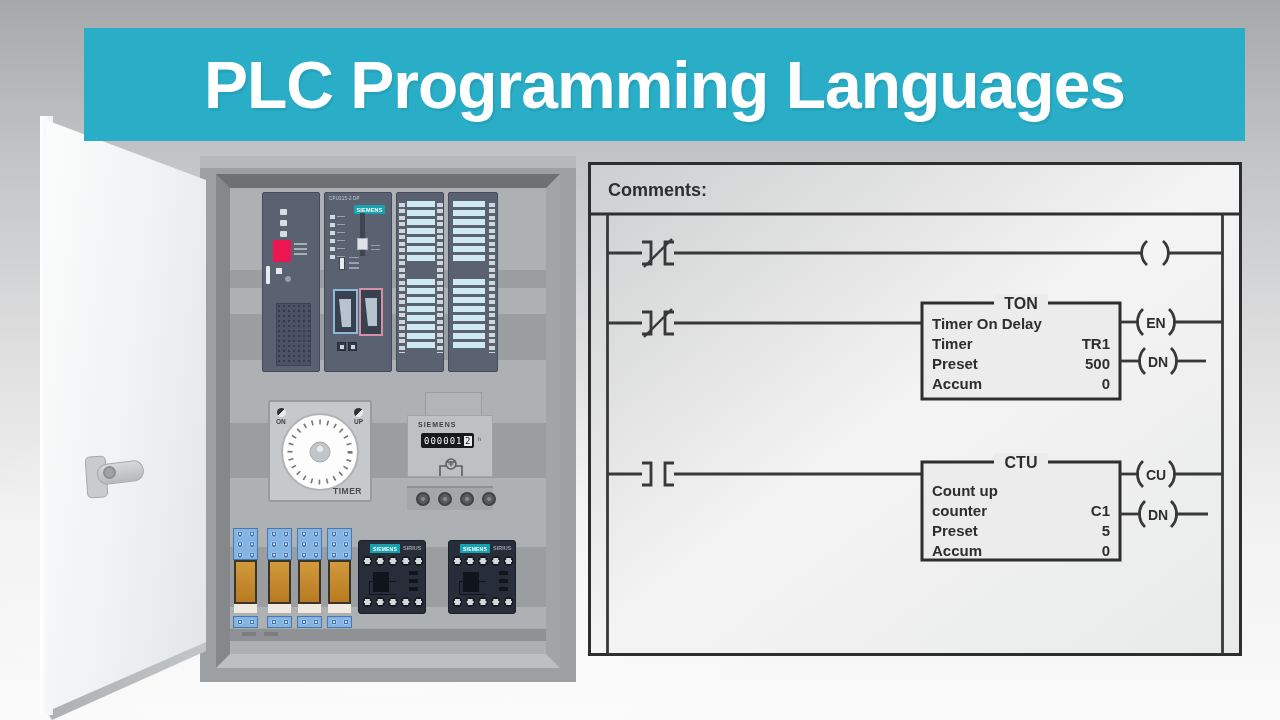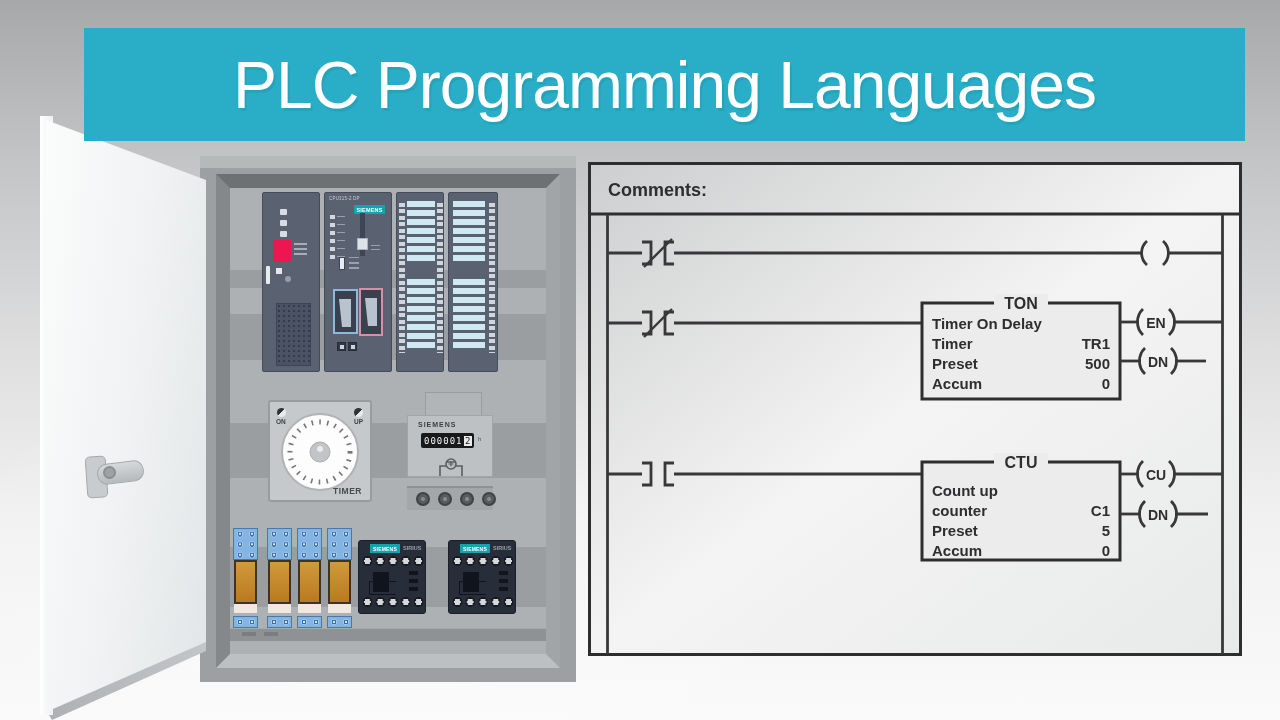--- a/index.html
+++ b/index.html
@@ -6,21 +6,21 @@
   body{width:1280px;height:720px;overflow:hidden;font-family:"Liberation Sans",sans-serif;}
   .stage{position:relative;width:1280px;height:720px;
     background:linear-gradient(180deg,#a6a8aa 0%,#c2c4c5 22%,#dededf 48%,#f1f1f1 72%,#fafafa 100%);}
   .stage::after{content:"";position:absolute;inset:0;pointer-events:none;
     background:radial-gradient(ellipse 700px 360px at 30% 80%,rgba(255,255,255,.5),rgba(255,255,255,0) 65%);}
   .abs{position:absolute;}
 
   
   .banner{left:84px;top:28px;width:1161px;height:113px;background:#2aaec7;
     display:flex;align-items:center;justify-content:center;z-index:40;}
-  .banner h1{margin:12px;color:#ffffff;font-size:66px;font-weight:400;letter-spacing:-1px;
+  .banner h1{margin:12px;color:#ffffff;font-size:66px;font-weight:700;letter-spacing:-1px;
     text-shadow:2px 3px 0 rgba(0,70,84,.10);white-space:nowrap;}
 
   
   .cabinet{left:200px;top:156px;width:376px;height:526px;background:#9da0a2;z-index:5;}
   .cab-top{left:0;top:0;width:376px;height:12px;background:#b6b9ba;}
   .cab-frame{left:16px;top:18px;width:344px;height:494px;box-sizing:border-box;
     border-style:solid;border-width:14px;
     border-top-color:#6e7173;border-left-color:#85888a;border-right-color:#a2a5a7;border-bottom-color:#bdc0c2;
     background:#aeb1b3;background-clip:padding-box;}
   .panel{left:30px;top:32px;width:316px;height:466px;}

